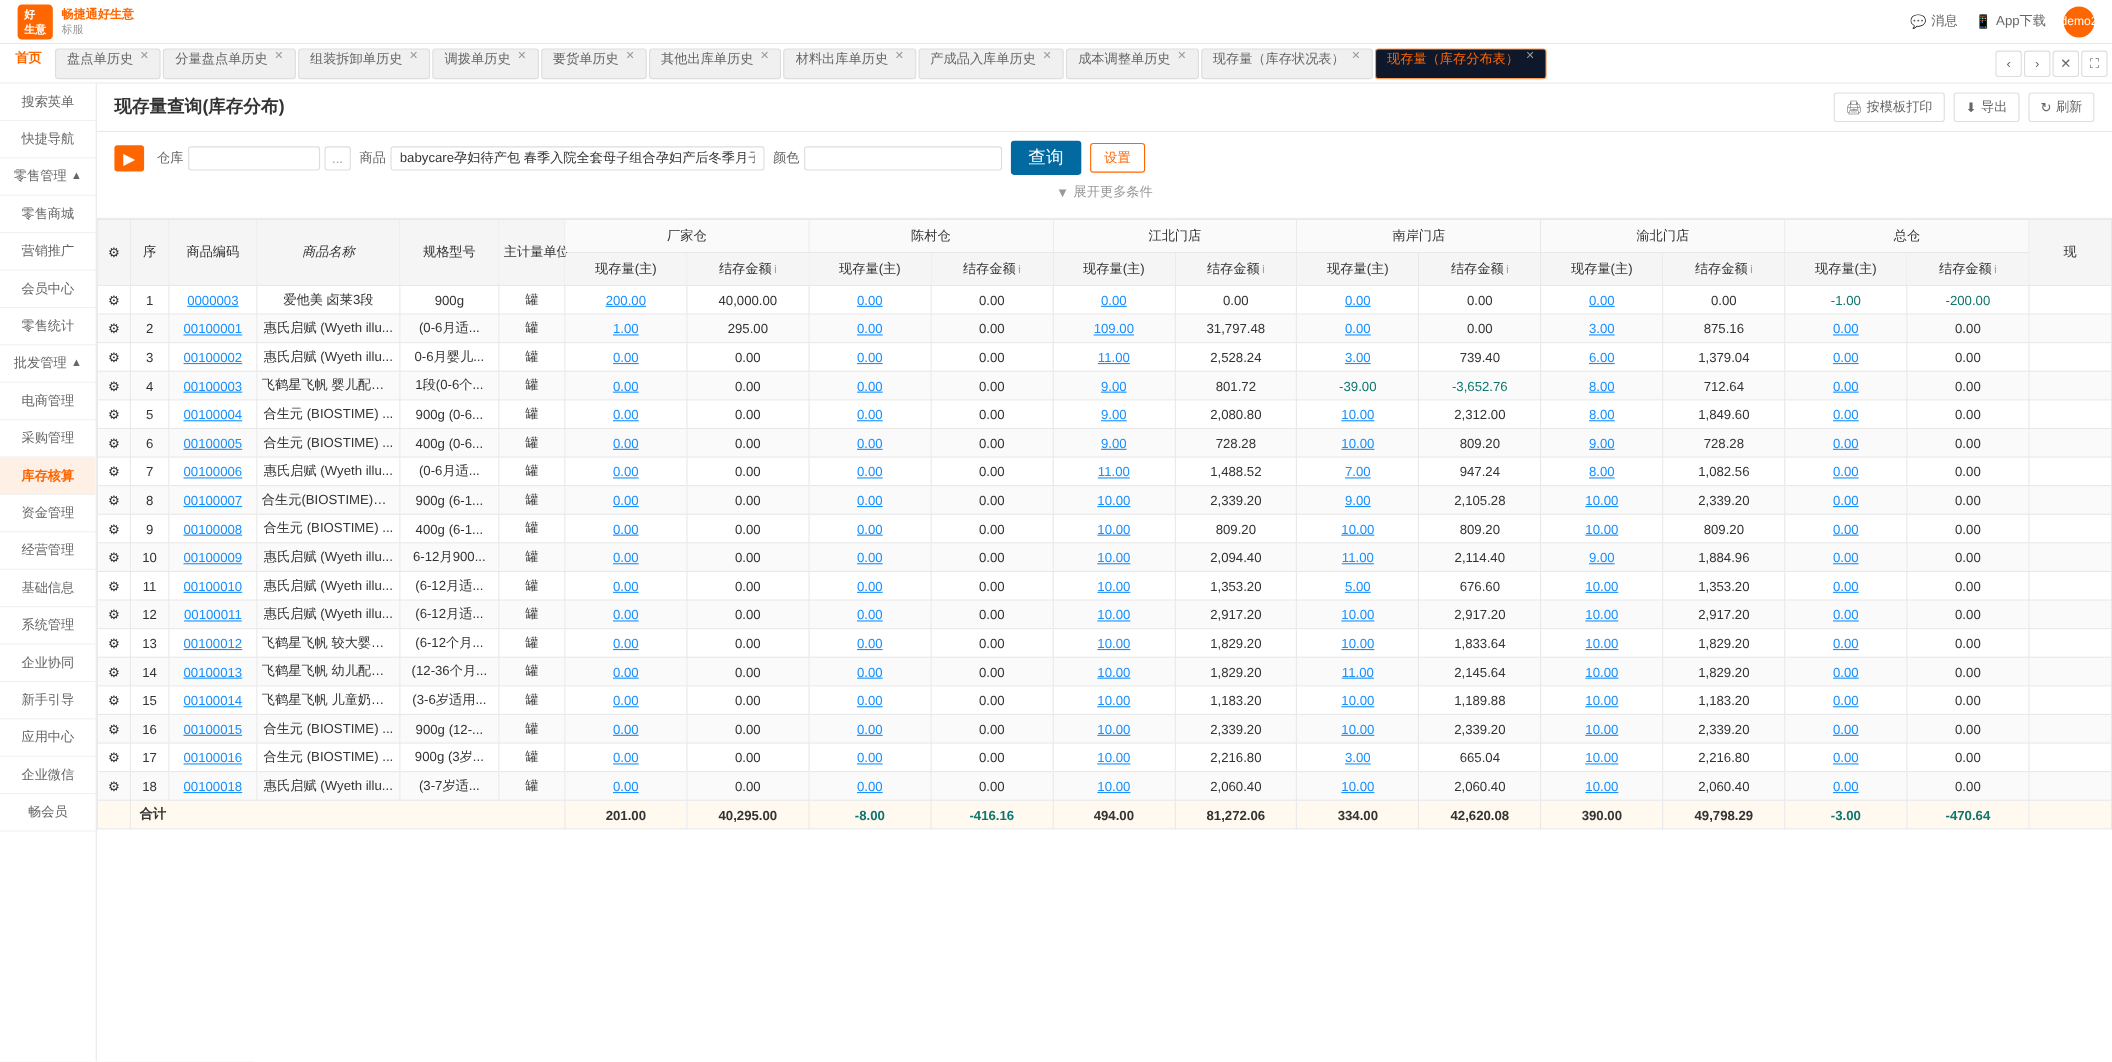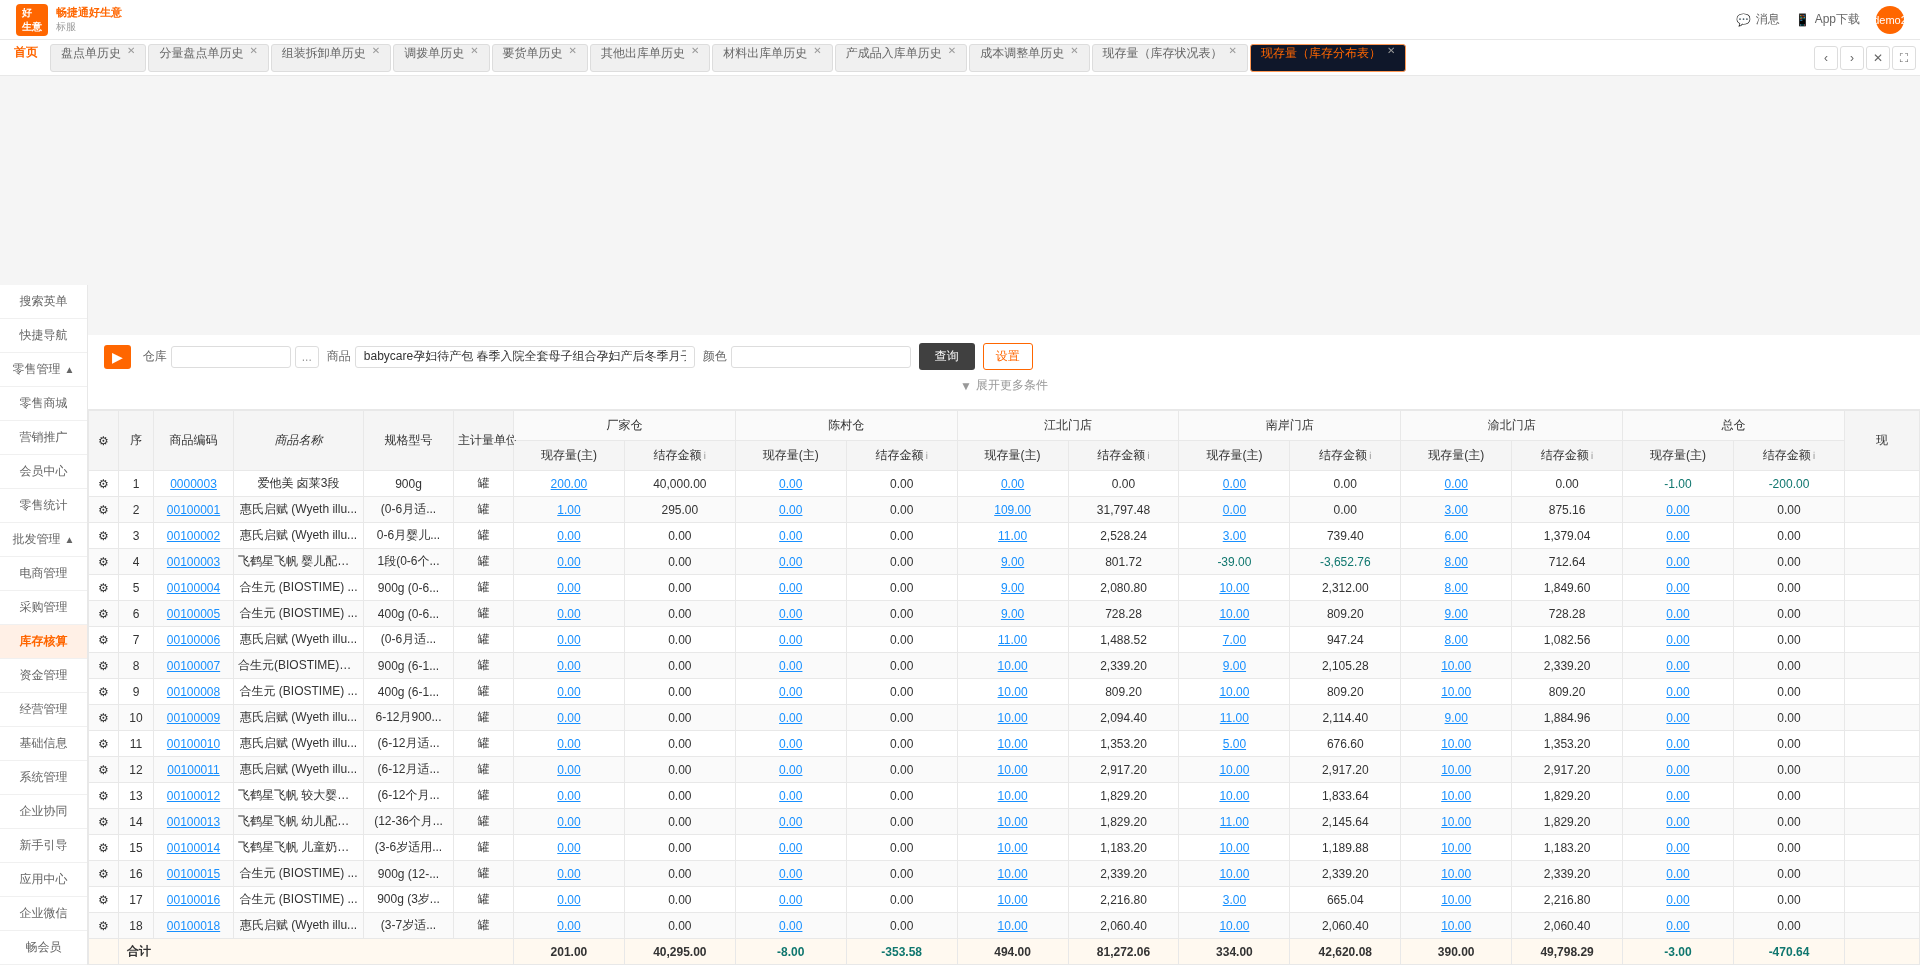--- a/index.html
+++ b/index.html
@@ -28,21 +28,21 @@
       height: 28px; border-radius: 3px; cursor: pointer; white-space: nowrap;
       font-size: 12px; color: #666; background: #f0f0f0; border: 1px solid #ddd;
     }
     .tab-item.active { background: #0f172a; color: #ff6600; border-color: #ff9955; }
     .tab-item.home { background: transparent; border: none; color: #ff6600; font-weight: bold; }
     .tab-close { font-size: 10px; color: #999; margin-left: 2px; }
     .tab-nav { display: flex; align-items: center; gap: 2px; margin-left: auto; }
     .tab-nav-btn { width: 24px; height: 24px; display: flex; align-items: center; justify-content: center; cursor: pointer; color: #666; border: 1px solid #ddd; border-radius: 3px; font-size: 12px; }
 
     
-    .main-layout { display: flex; height: calc(965px - 40px - 36px); align-items: flex-end; }
+    .main-layout { display: flex; height: calc(965px - 40px - 36px); }
 
     
     .sidebar {
       width: 88px; background: #fff; border-right: 1px solid #e8e8e8;
       display: flex; flex-direction: column; overflow-y: auto;
     }
     .sidebar-item {
       padding: 8px 4px; text-align: center; cursor: pointer;
       font-size: 12px; color: #666; border-bottom: 1px solid #f0f0f0;
     }
@@ -78,22 +78,22 @@
       font-size: 12px; color: #333; background: #fff; outline: none;
     }
     .filter-input.wide { width: 320px; }
     .filter-input.medium { width: 160px; }
     .filter-dots { color: #999; cursor: pointer; padding: 3px 6px; border: 1px solid #ddd; border-radius: 3px; }
     .expand-btn {
       display: flex; align-items: center; gap: 4px; color: #999;
       font-size: 12px; cursor: pointer; padding: 3px 8px;
     }
     .search-btn {
-      background: #404040; color: #fff; border: none; border-radius: 3px;
-      padding: 5px 16px; cursor: pointer; font-size: 12px;
+      background: #0369a1; color: #fff; border: none; border-radius: 3px;
+      padding: 5px 16px; cursor: pointer; font-size: 16px;
     }
     .setting-btn {
       background: #fff; color: #ff6600; border: 1px solid #ff6600; border-radius: 3px;
       padding: 4px 12px; cursor: pointer; font-size: 12px;
     }
     .orange-arrow { background: #ff6600; color: #fff; border: none; border-radius: 3px; padding: 4px 8px; cursor: pointer; font-size: 14px; margin-right: 4px; }
 
     
     .table-container { flex: 1; overflow: auto; background: #fff; margin: 0; }
     table { width: 100%; border-collapse: collapse; font-size: 12px; table-layout: fixed; }
@@ -232,20 +232,37 @@
       <div class="sidebar-item"><span>系统管理</span></div>
       <div class="sidebar-item"><span>企业协同</span></div>
       <div class="sidebar-item"><span>新手引导</span></div>
       <div class="sidebar-item"><span>应用中心</span></div>
       <div class="sidebar-item"><span>企业微信</span></div>
       <div class="sidebar-item"><span>畅会员</span></div>
     </div>
 
   <div class="content-area">
 
+    <div class="page-header">
+      <div class="page-title">现存量查询(库存分布)</div>
+      <div class="page-actions" id="page-actions">
+          <button class="action-btn">
+            <span>🖨</span>
+            <span>按模板打印</span>
+          </button>
+          <button class="action-btn">
+            <span>⬇</span>
+            <span>导出</span>
+          </button>
+          <button class="action-btn">
+            <span>↻</span>
+            <span>刷新</span>
+          </button>
+        </div>
+    </div>
 
     <div class="filter-area">
       <div class="filter-row">
         <button class="orange-arrow">▶</button>
         <div class="filter-item">
           <span class="filter-label">仓库</span>
           <input class="filter-input medium" style="width: 120px;">
           <span class="filter-dots">...</span>
         </div>
         <div class="filter-item">
@@ -680,21 +697,21 @@
     <td></td>
   </tr>
           </tbody>
         <tfoot id="table-footer">
             <tr class="footer-row">
   <td></td>
   <td colspan="5" style="text-align:left;padding-left:8px">合计</td>
   <td>201.00</td>
   <td>40,295.00</td>
   <td><span class="num-red">-8.00</span></td>
-  <td><span class="num-red">-353.58</span></td>
+  <td><span class="num-red">-416.16</span></td>
   <td>494.00</td>
   <td>81,272.06</td>
   <td>334.00</td>
   <td>42,620.08</td>
   <td>390.00</td>
   <td>49,798.29</td>
   <td><span class="num-red">-3.00</span></td>
   <td><span class="num-red">-470.64</span></td>
   <td></td>
 </tr>

